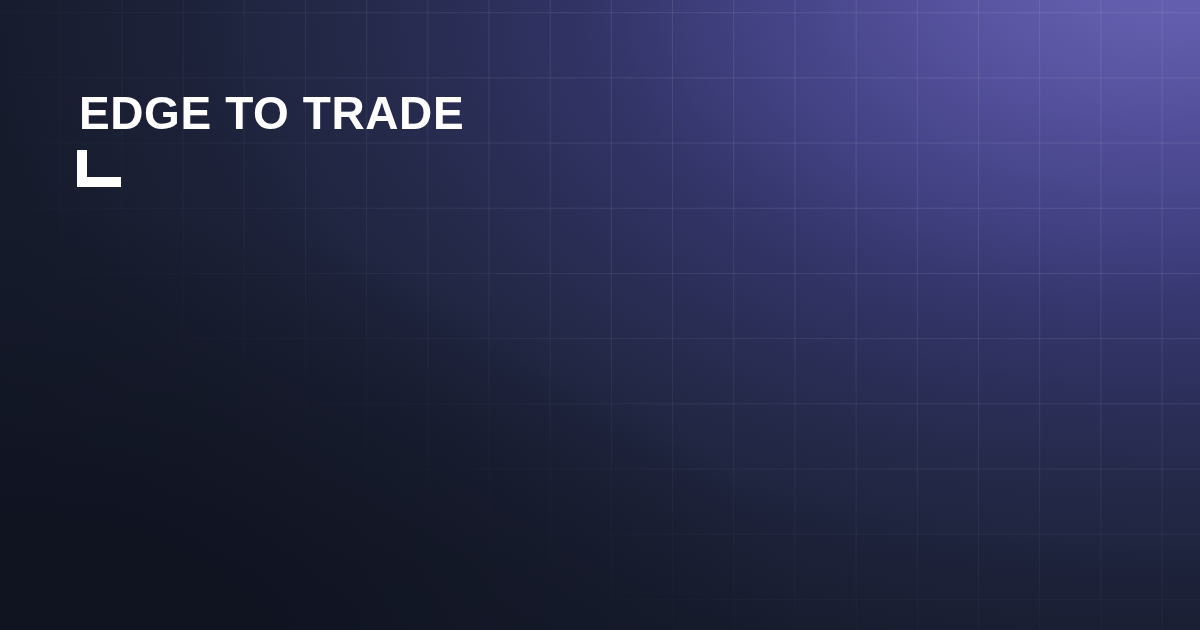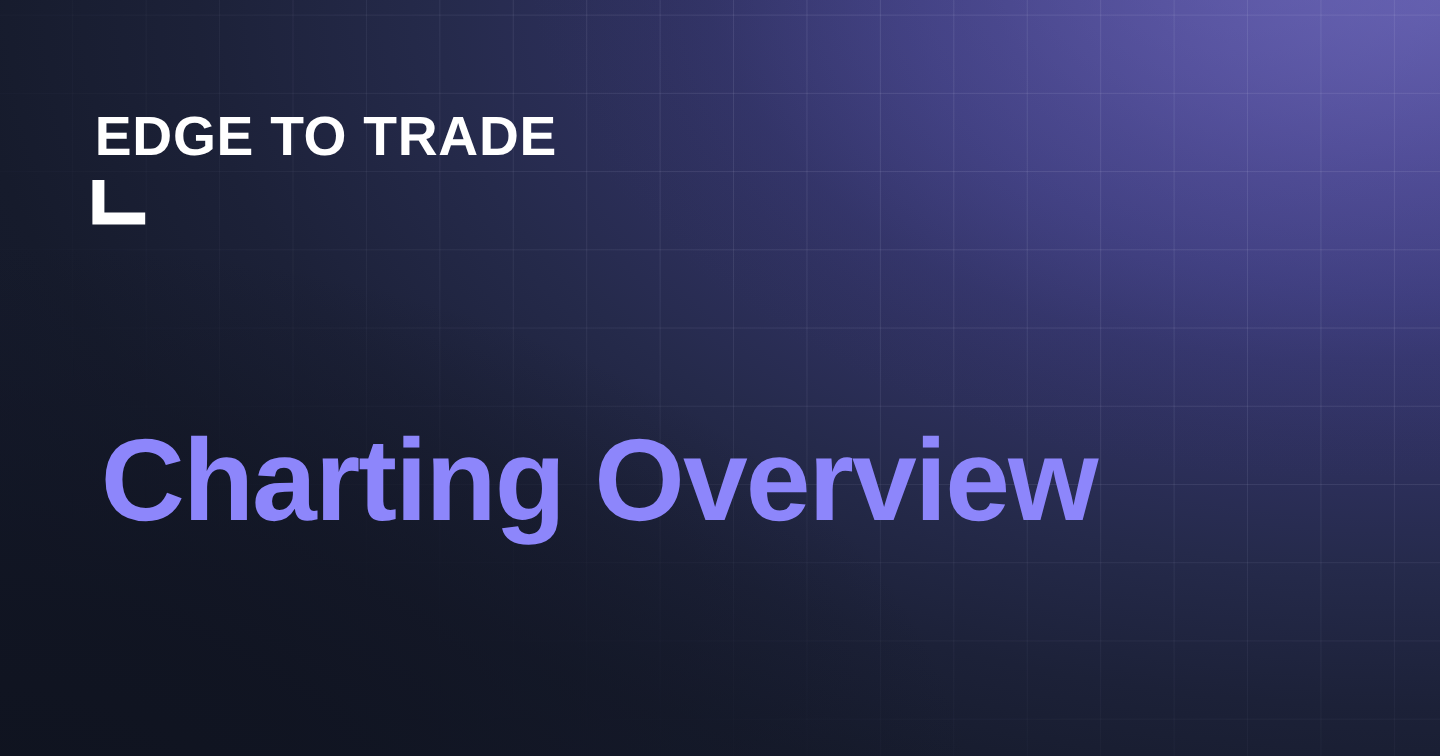--- a/index.html
+++ b/index.html
@@ -186,17 +186,16 @@
     <div class="brand">
       <span class="brand-mark">
         <svg width="48" height="56" viewBox="0 0 48 56" aria-hidden="true">
           <path d="M0 14 H10 V41 H44 V51 H0 Z" fill="#ffffff"></path>
         </svg>
       </span>
       <span class="brand-name">EDGE TO TRADE</span>
     </div>
 
     <div class="headline">
-      <div class="headline-line">Charting Overview</div>
     </div>
 
   </div>
 </div>
 
 </body></html>

